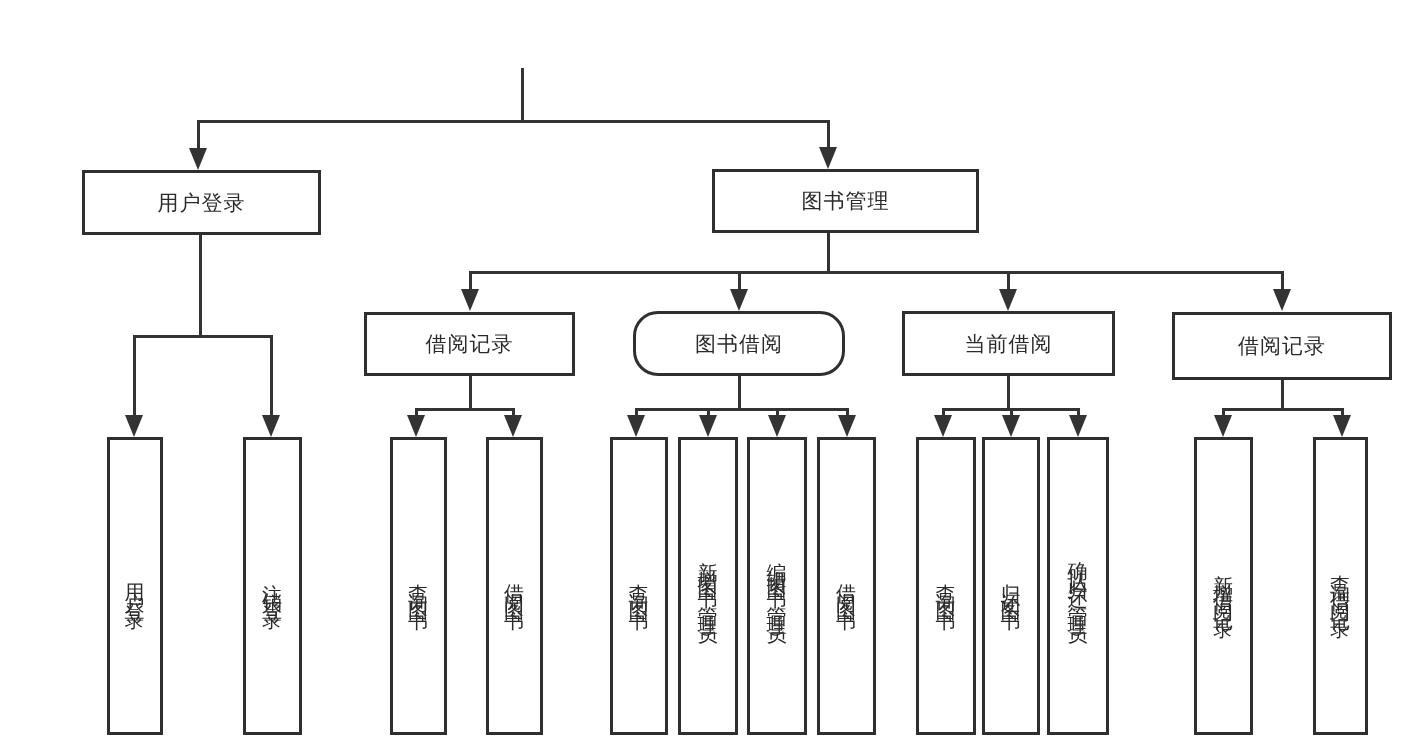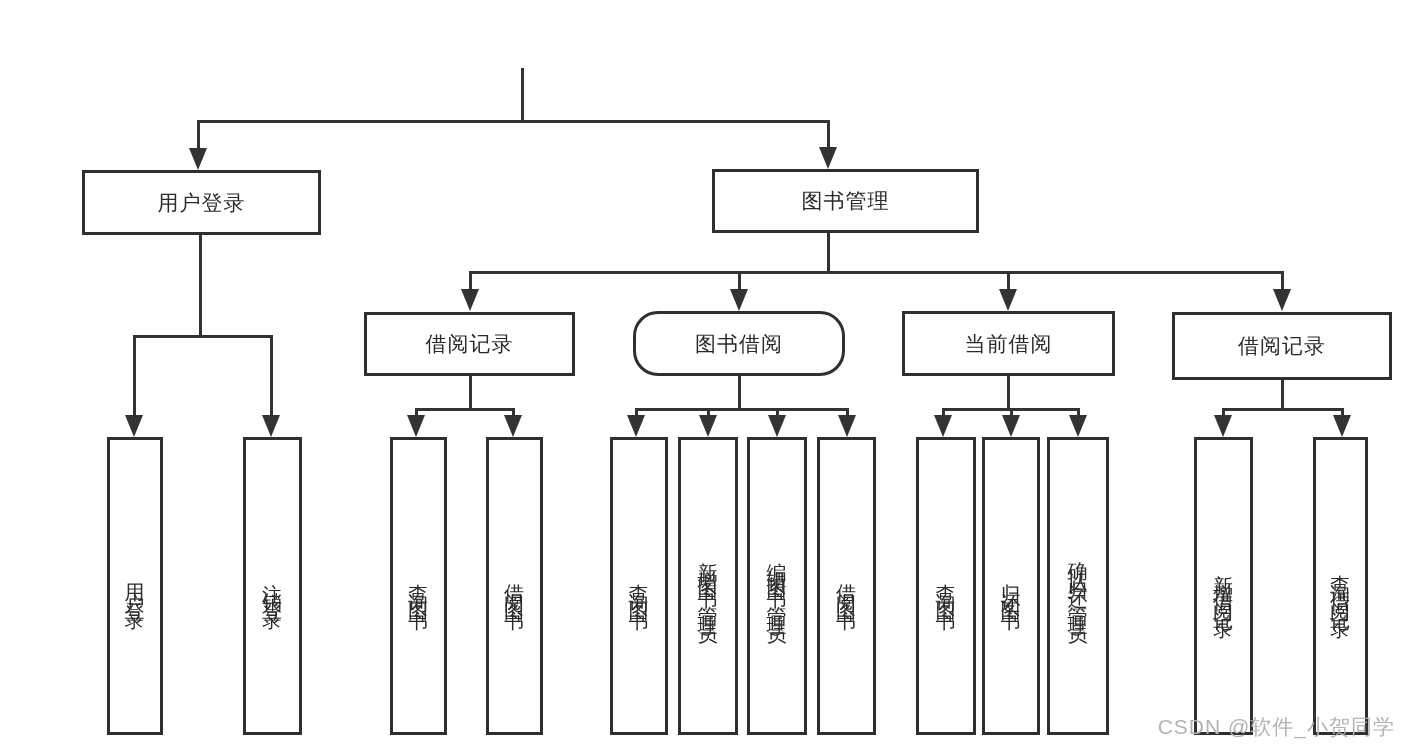--- a/index.html
+++ b/index.html
@@ -145,14 +145,13 @@
   <div class="node leaf" style="left:1047px;width:62px;">
     <span class="vtext">确认归还（管理员）</span>
   </div>
   <div class="node leaf" style="left:1194px;width:59px;">
     <span class="vtext">新增借阅记录</span>
   </div>
   <div class="node leaf" style="left:1313px;width:55px;">
     <span class="vtext">查询借阅记录</span>
   </div>
 
-  <div class="watermark">CSDN @软件_小贺同学</div>
 </div>
 
 </body></html>

